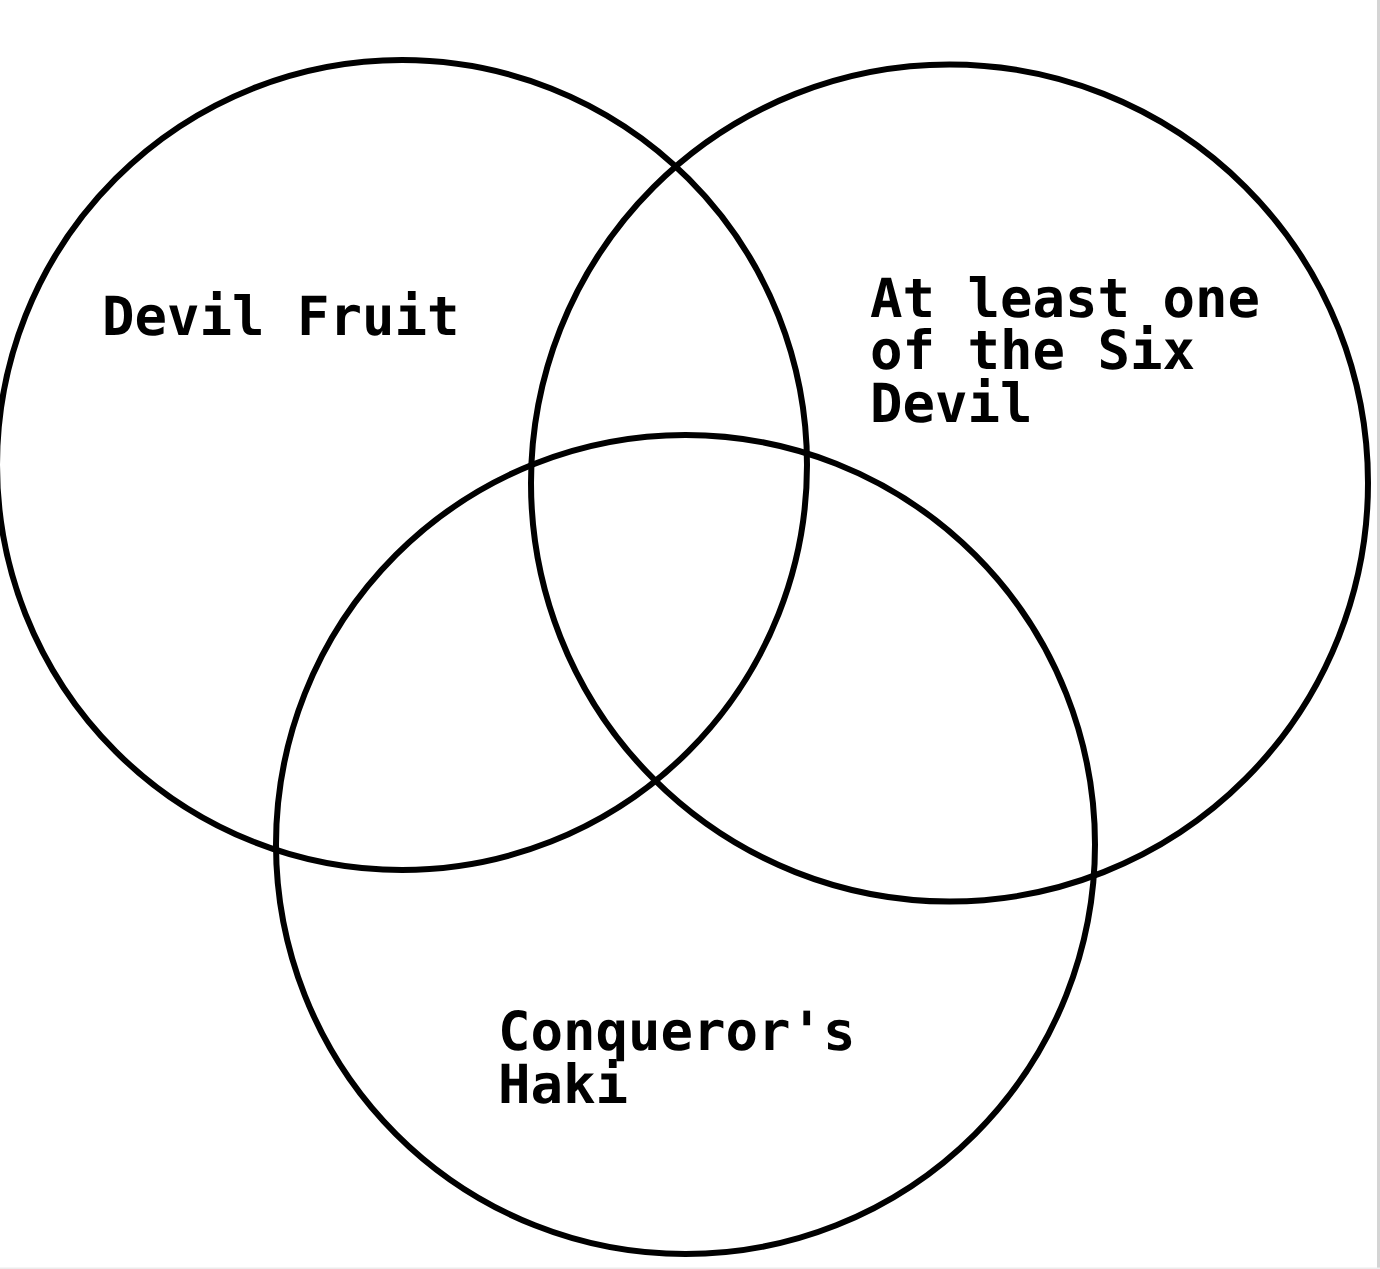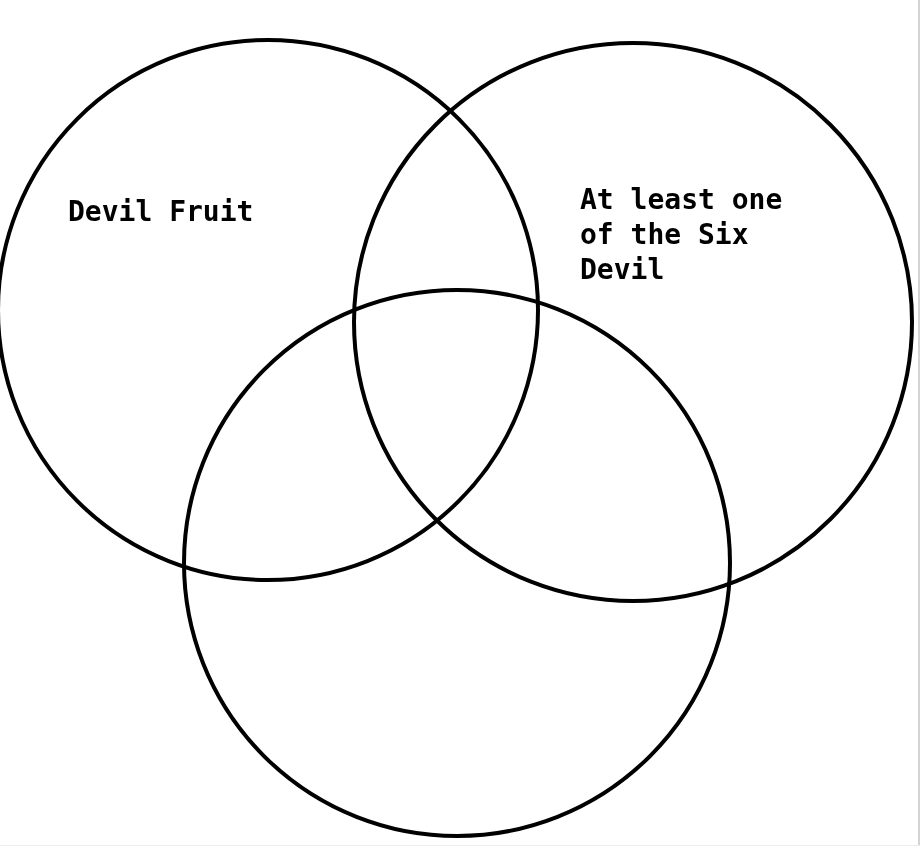--- a/index.html
+++ b/index.html
@@ -27,21 +27,21 @@
     display: block;
   }
   .venn-svg circle {
     fill: none;
     stroke: var(--stroke-color);
     stroke-width: 4;
   }
   .set-label {
     position: absolute;
     font-weight: bold;
-    font-size: 28px;
+    font-size: 36px;
     line-height: 35px;
     color: #000000;
     white-space: pre-line;
     letter-spacing: 0;
   }
   .label-devil-fruit   { left: 68px;  top: 194px; }
   .label-six-powers    { left: 580px; top: 182px; }
   .label-conq-haki     { left: 332px; top: 671px; }
   .right-edge-line {
     position: absolute;
@@ -70,17 +70,19 @@
     <circle cx="633" cy="322" r="279"></circle>
     <circle cx="457" cy="563" r="273"></circle>
   </svg>
 
   <div class="set-label label-devil-fruit">Devil Fruit</div>
 
   <div class="set-label label-six-powers">At least one
 of the Six
 Devil</div>
 
+  <div class="set-label label-conq-haki">Conqueror's
+Haki</div>
 
   <div class="right-edge-line"></div>
   <div class="bottom-edge-line"></div>
 
 </div>
 
 </body></html>

